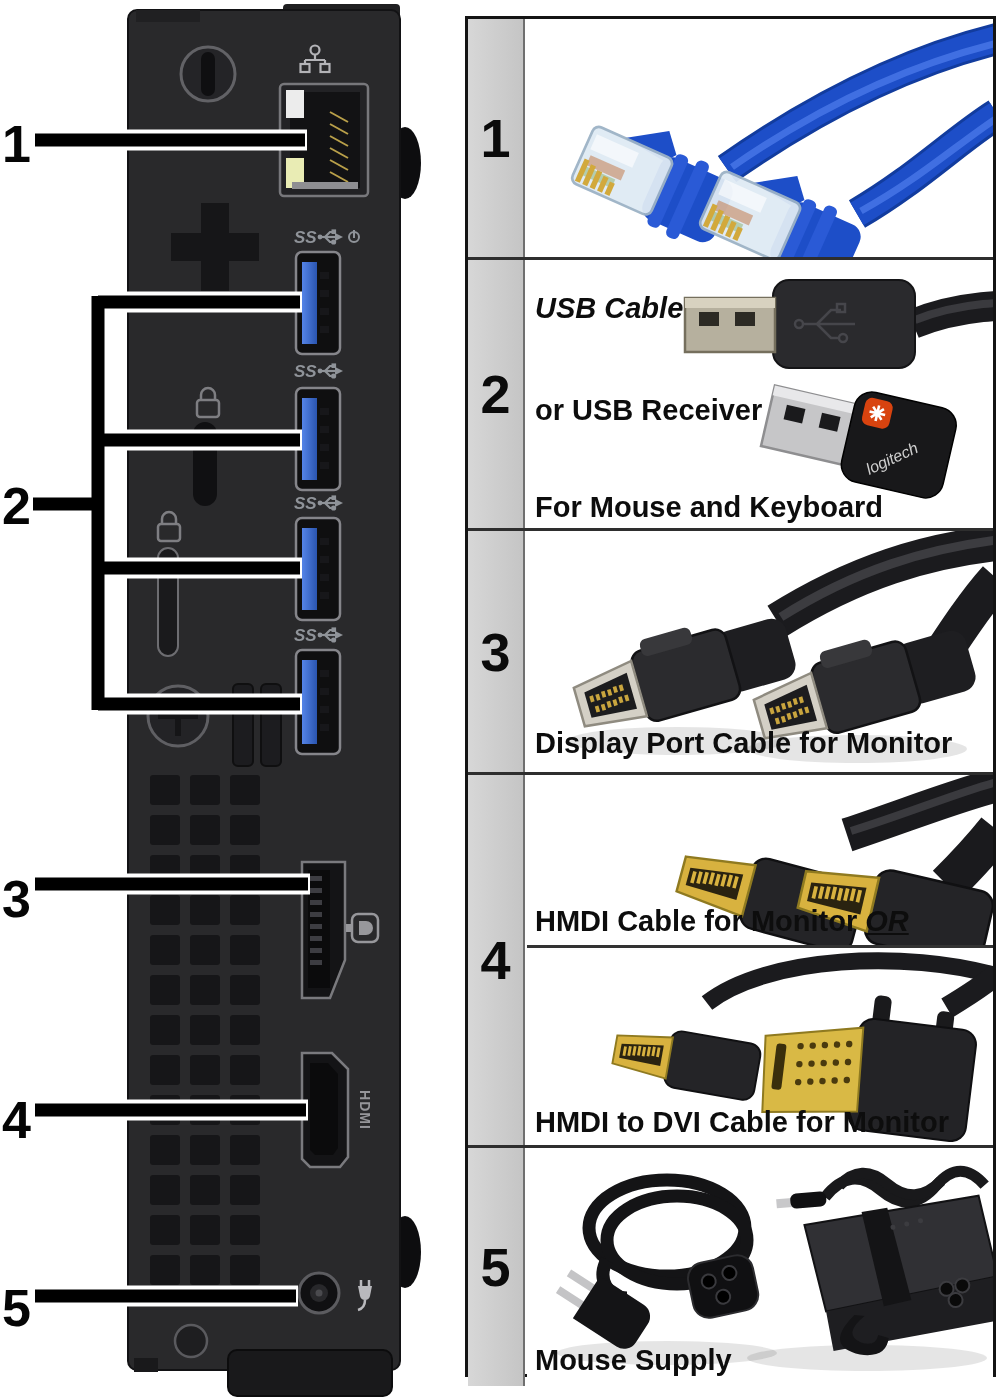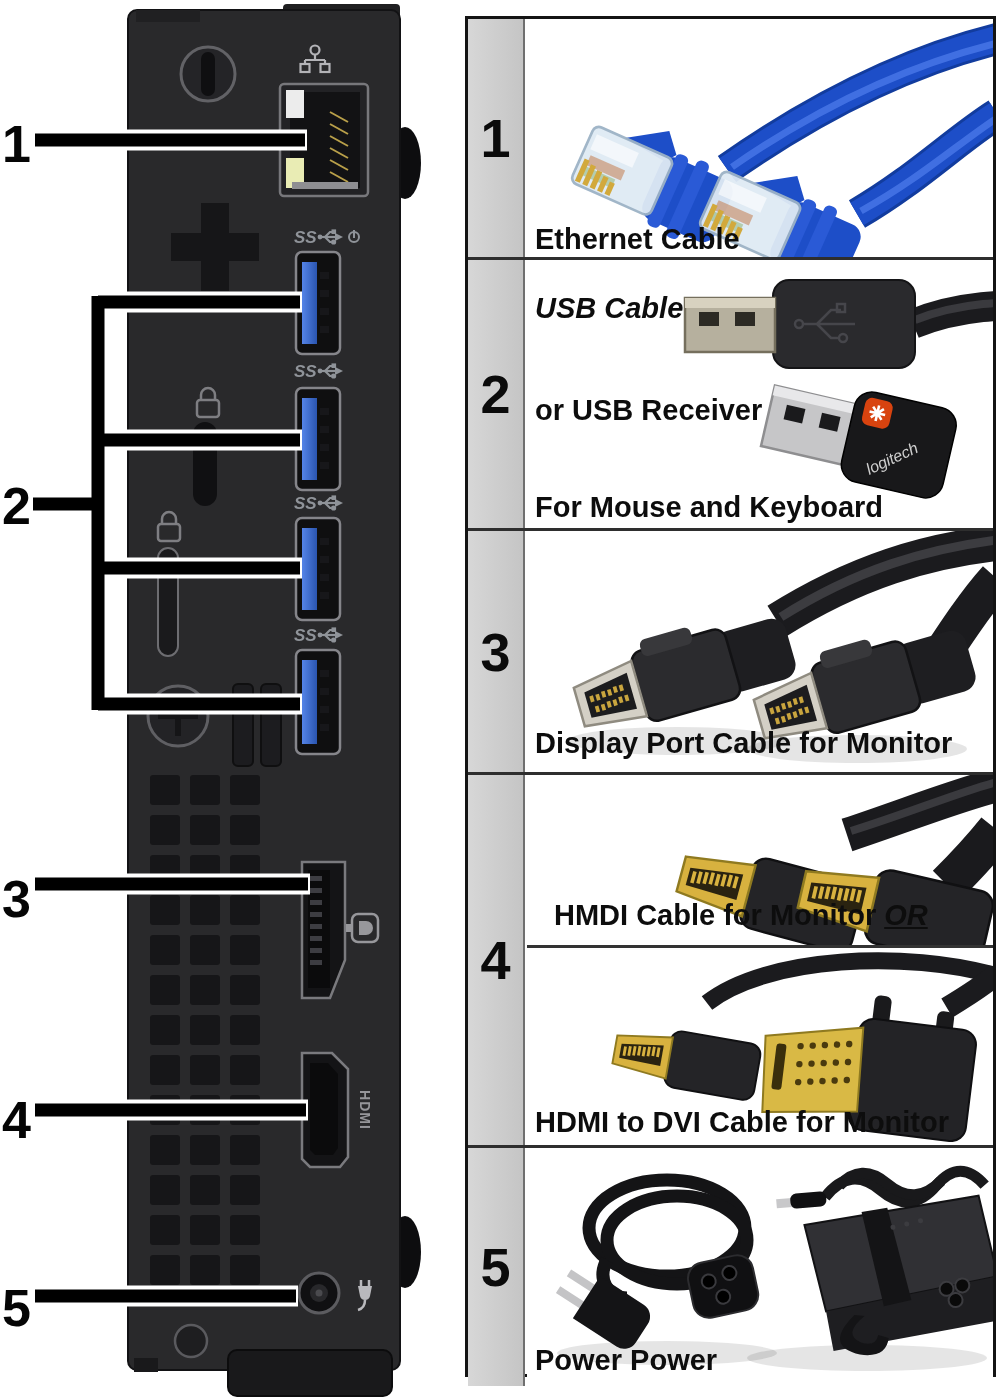--- a/index.html
+++ b/index.html
@@ -326,21 +326,20 @@
         <svg width="466" height="238" viewBox="0 0 466 238">
           <path d="M200,150 C300,80 390,40 470,20" stroke="#123c9e" stroke-width="32" fill="none"></path>
           <path d="M200,150 C300,80 390,40 470,20" stroke="#1d4ec8" stroke-width="26" fill="none"></path>
           <path d="M205,148 C300,82 390,44 470,24" stroke="#4a78e8" stroke-width="7" fill="none" opacity="0.8"></path>
           <path d="M330,195 C390,160 430,120 470,95" stroke="#123c9e" stroke-width="32" fill="none"></path>
           <path d="M330,195 C390,160 430,120 470,95" stroke="#1d4ec8" stroke-width="26" fill="none"></path>
           <path d="M334,192 C392,160 432,124 470,99" stroke="#4a78e8" stroke-width="7" fill="none" opacity="0.8"></path>
           <use href="#rj45" transform="translate(62,100) rotate(24) scale(1.35)"></use>
           <use href="#rj45" transform="translate(190,145) rotate(24) scale(1.35)"></use>
         </svg>
-        <div class="cablelabel" style="top:204px;">Ethernet Cable</div>
       </div>
     </div>
 
     <div class="lrow bt" style="height:271px;">
       <div class="numcell">2</div>
       <div class="contentcell">
         <svg width="466" height="268" viewBox="0 0 466 268">
           <g transform="translate(158,12)">
             <path d="M228,52 C310,18 390,44 470,24" stroke="#1b1b1e" stroke-width="30" fill="none"></path>
             <path d="M230,48 C310,16 390,40 470,21" stroke="#3a3a3e" stroke-width="8" fill="none"></path>
@@ -396,21 +395,21 @@
     <div class="lrow bt" style="height:373px;">
       <div class="numcell">4</div>
       <div class="contentcell">
         <svg width="466" height="170" viewBox="0 0 466 170">
           <path d="M320,60 C380,40 430,20 470,10" stroke="#1a1a1d" stroke-width="34" fill="none"></path>
           <path d="M420,110 C440,90 458,70 470,55" stroke="#1a1a1d" stroke-width="40" fill="none"></path>
           <path d="M324,56 C382,38 432,17 470,7" stroke="#3a3a3e" stroke-width="8" fill="none"></path>
           <use href="#hdmiconn" transform="translate(162,70) rotate(15) scale(1.2)"></use>
           <use href="#hdmiconn" transform="translate(282,84) rotate(13) scale(1.25)"></use>
         </svg>
-        <div class="cablelabel" style="top:124px;margin-left:19px;">
+        <div class="cablelabel" style="top:130px;">
           <span>HMDI Cable for Monitor</span><span class="or">OR</span>
         </div>
         <div class="subdivider" style="top:170px;"></div>
         <svg width="466" height="194" viewBox="0 0 466 194" style="top:173px;">
           <path d="M180,55 C240,8 380,2 470,28" stroke="#1b1b1e" stroke-width="17" fill="none"></path>
           <path d="M420,60 C440,48 458,36 470,26" stroke="#1b1b1e" stroke-width="22" fill="none"></path>
           <use href="#hdmiconn" transform="translate(92,78) rotate(10) scale(0.95)"></use>
           <g transform="translate(242,60) rotate(7)">
             <rect x="104" y="-26" width="17" height="36" rx="6" fill="#1a1a1c"></rect>
             <rect x="168" y="-18" width="17" height="36" rx="6" fill="#1a1a1c"></rect>
@@ -429,21 +428,21 @@
                 <circle cx="73" cy="46" r="3.2"></circle>
                 <circle cx="85" cy="44" r="3.2"></circle>
               <circle cx="38" cy="70" r="3.2"></circle>
                 <circle cx="50" cy="68" r="3.2"></circle>
                 <circle cx="62" cy="66" r="3.2"></circle>
                 <circle cx="74" cy="64" r="3.2"></circle>
                 <circle cx="86" cy="62" r="3.2"></circle>
             </g>
           </g>
         </svg>
-        <div class="cablelabel" style="top:331px;">HDMI to DVI Cable for Monitor</div>
+        <div class="cablelabel" style="top:331px;">HMDI to DVI Cable for Monitor</div>
       </div>
     </div>
 
     <div class="lrow bt" style="height:241px;">
       <div class="numcell">5</div>
       <div class="contentcell">
         <svg width="466" height="238" viewBox="0 0 466 238">
           <ellipse cx="140" cy="205" rx="110" ry="12" fill="#000" opacity="0.10"></ellipse>
           <ellipse cx="340" cy="210" rx="120" ry="13" fill="#000" opacity="0.10"></ellipse>
           <g stroke="#141416" stroke-width="13" fill="none">
@@ -476,18 +475,18 @@
                 <circle cx="184" cy="138" r="7"></circle>
                 <circle cx="176" cy="152" r="7"></circle>
             </g>
             <g fill="#3c3c40">
                 <circle cx="120" cy="74" r="2.5"></circle>
                 <circle cx="134" cy="72" r="2.5"></circle>
                 <circle cx="148" cy="70" r="2.5"></circle>
               </g>
           </g>
         </svg>
-        <div class="cablelabel" style="top:196px;">Power Power</div>
+        <div class="cablelabel" style="top:196px;">Mouse Supply</div>
       </div>
     </div>
 
   </div>
 </div>
 
 </body></html>

